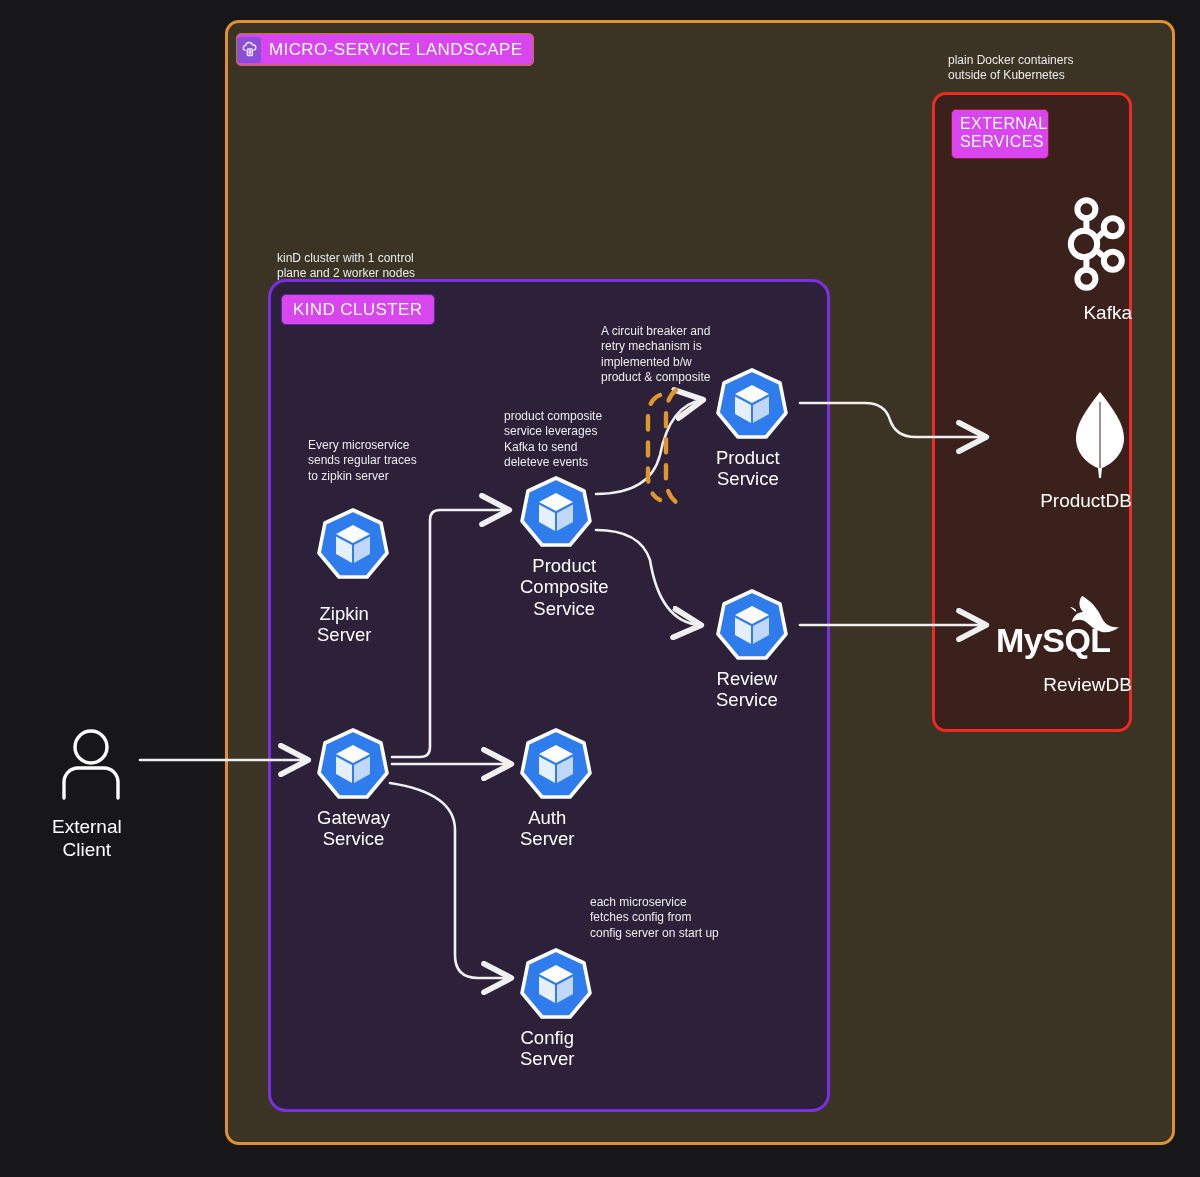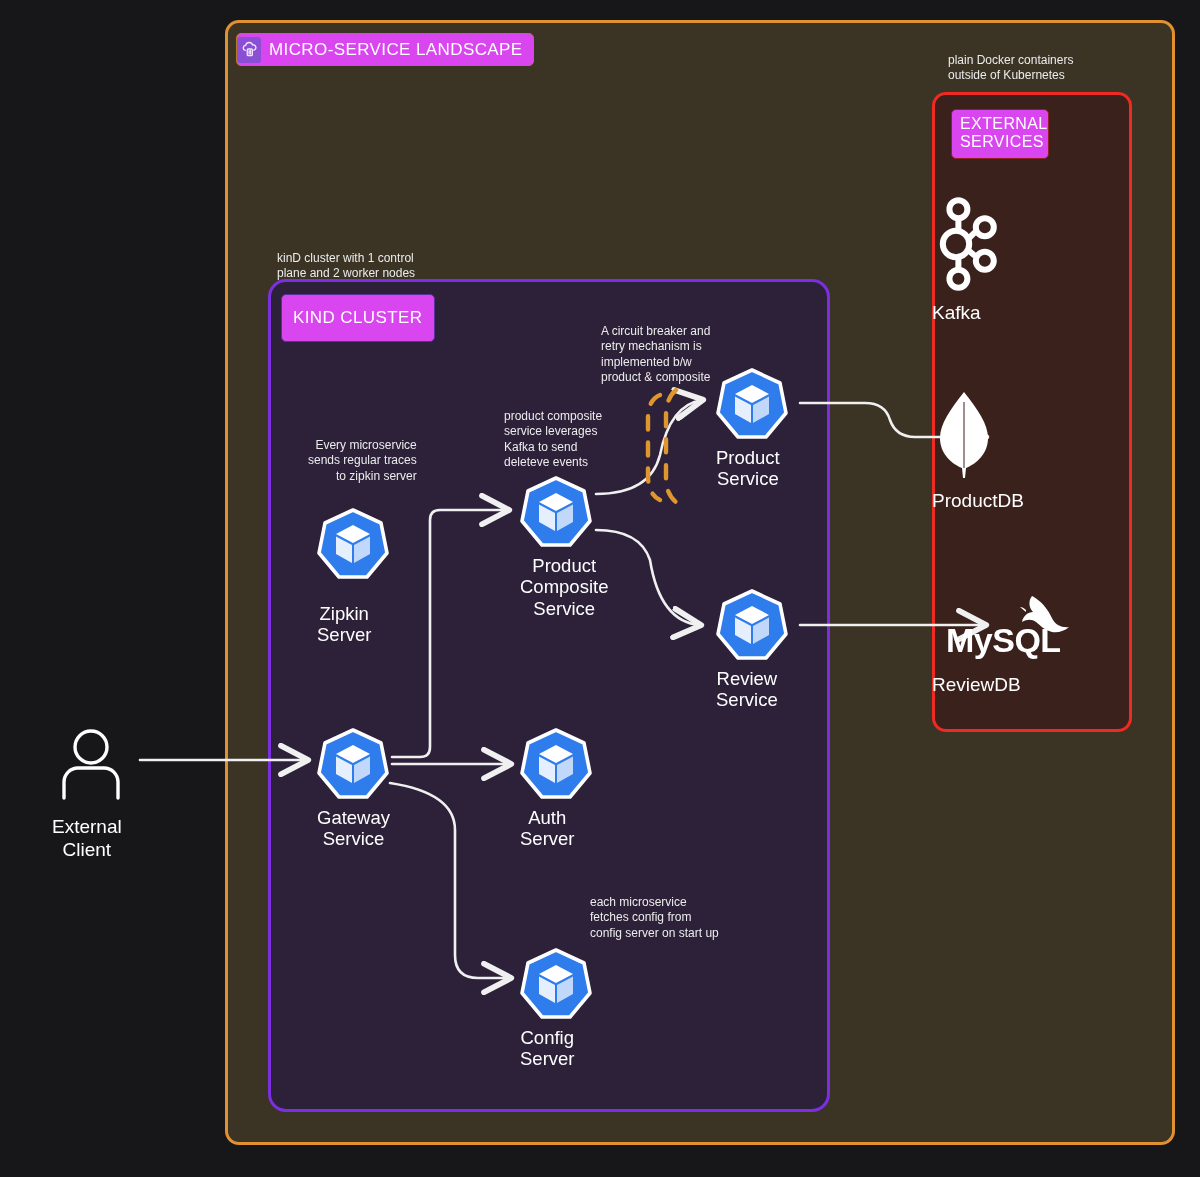--- a/index.html
+++ b/index.html
@@ -37,47 +37,47 @@
     left:236px;top:33px;height:33px;
     border:1px solid #b9782c;padding:0 10px 0 0;
     font-size:17px;
   }
   #landscape-title-chip .chip-label{margin-left:8px;font-size:17px;color:#fff;}
   .cloud-icon{
     width:24px;height:26px;background:#8b4fd6;border-radius:3px;
     display:flex;align-items:center;justify-content:center;margin:0;
   }
   #kind-title-chip{
-    left:281px;top:294px;height:48px;padding:0 11px;
+    left:281px;top:294px;height:31px;padding:0 11px;
     border:1px solid #5a2f9c;font-size:17px;color:#fff;
   }
   #external-title-chip{
     left:951px;top:109px;width:98px;height:50px;padding:0 8px;
     border:1px solid #8d2320;font-size:16px;line-height:1.12;color:#fff;
     display:block;padding-top:5px;
   }
 
   
   .note{position:absolute;font-size:12px;line-height:1.28;color:#ececec;white-space:pre-line;}
   #note-kind{left:277px;top:238px;margin-top:13px;}
   #note-docker{left:948px;top:53px;}
-  #note-zipkin{left:308px;top:438px;text-align:right;}
+  #note-zipkin{left:308px;top:438px;}
   #note-kafka-events{left:504px;top:409px;}
   #note-circuit{left:601px;top:324px;}
   #note-config{left:590px;top:895px;}
 
   
   .node{position:absolute;display:flex;flex-direction:column;align-items:flex-start;}
   .node .caption{
     margin-top:7px;font-size:18.5px;line-height:1.16;text-align:center;
     color:#fff;white-space:pre-line;
   }
   .k8s{width:72px;height:72px;position:relative;}
 
-  .ext{position:absolute;display:flex;flex-direction:column;align-items:flex-start;width:200px;}
+  .ext{position:absolute;display:flex;flex-direction:column;align-items:flex-end;width:200px;}
   .ext .caption{margin-top:6px;font-size:19px;color:#fff;text-align:center;}
   #kafka-node{left:932px;top:196px;}
   #productdb-node{left:932px;top:388px;}
   #reviewdb-node{left:932px;top:588px;}
 
   
   #client-node{left:52px;top:728px;width:90px;}
   #client-node .caption{margin-top:10px;font-size:19px;line-height:1.2;white-space:pre-line;}
 </style>
 </head>

